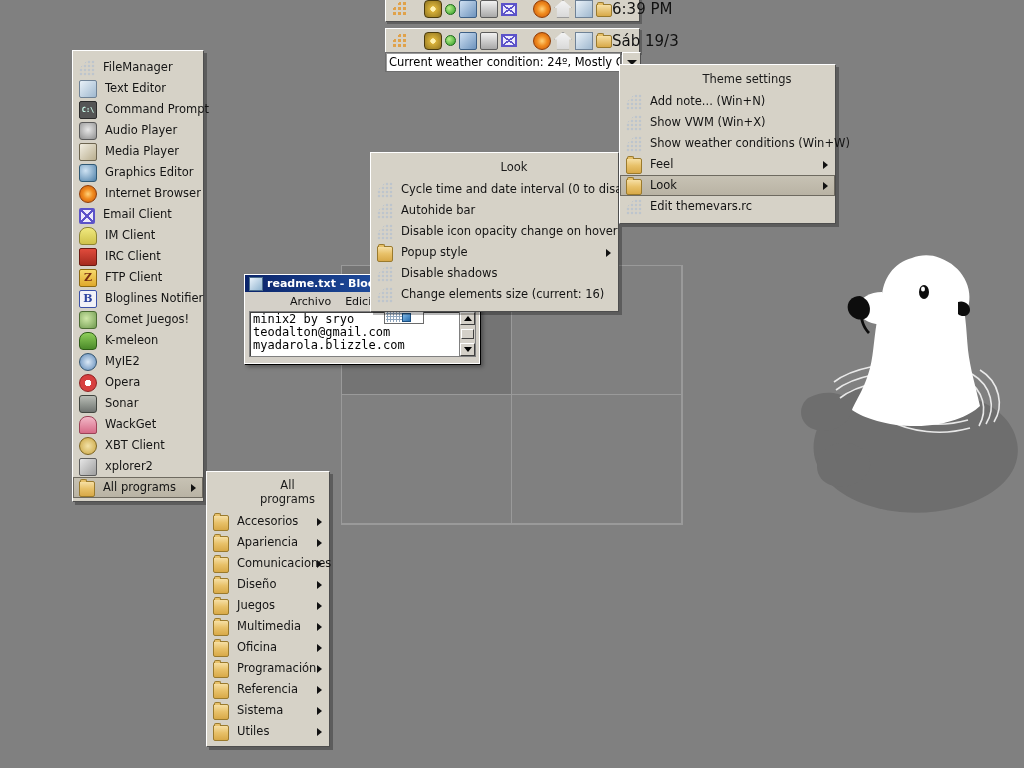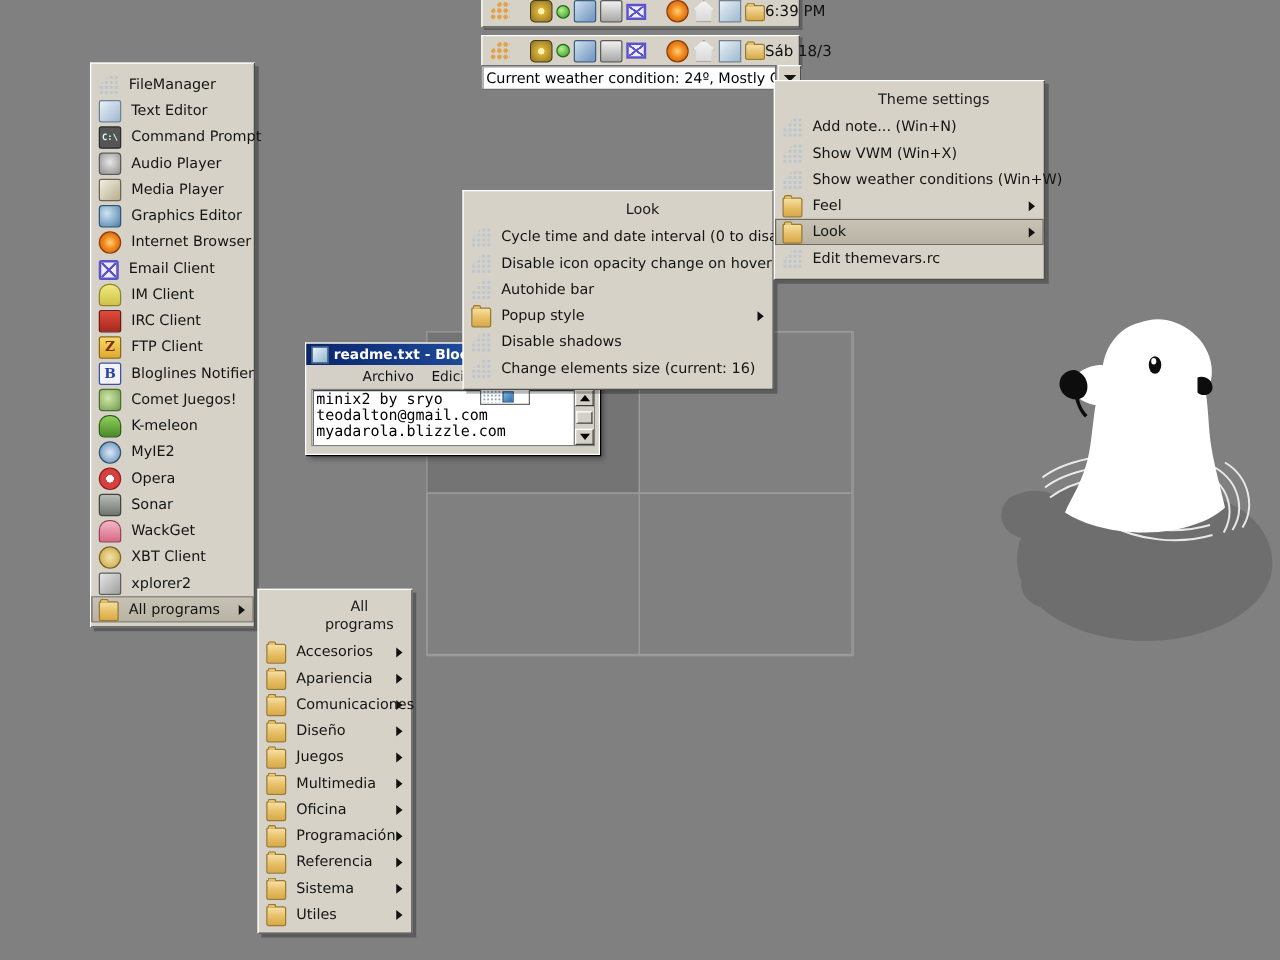--- a/index.html
+++ b/index.html
@@ -134,21 +134,21 @@
     position:absolute;background:#d6d2c7;
     border-top:1px solid #ffffff;border-left:1px solid #ffffff;
     border-right:1px solid #4e4e4e;border-bottom:1px solid #4e4e4e;
     box-shadow:2px 2px 0 rgba(0,0,0,.25);
     display:flex;align-items:center;box-sizing:border-box;
   }
   #bar1{left:385px;top:-4px;width:255px;height:26px;}
   #bar2{left:385px;top:28px;width:255px;height:25px;}
   .bar .tray{display:flex;align-items:center;gap:3px;padding-left:6px;}
   .bar .spacer{flex:1;}
-  .bar .clock{font-size:12px;color:#111;padding-right:8px;white-space:nowrap;}
+  .bar .clock{font-size:15px;color:#111;padding-right:8px;white-space:nowrap;}
   .ti{width:16px;height:16px;display:inline-block;}
   .ti-blocks{background:radial-gradient(circle,#e0a24a 55%,transparent 56%) 0 0/5px 5px repeat;
      -webkit-mask-image:linear-gradient(to bottom right,transparent 0 26%,#000 26%);
      mask-image:linear-gradient(to bottom right,transparent 0 26%,#000 26%);}
   .ti-barrel{background:radial-gradient(circle at 50% 50%,#fff2b0 0 22%,#d9b23a 24%,#8f7420 100%);border:1px solid #4a3c10;border-radius:4px;}
   .ti-dot{width:9px;height:9px;border-radius:50%;background:radial-gradient(circle at 35% 35%,#b6f08a,#2f9b25);border:1px solid #1d6a18;}
   .ti-net{background:linear-gradient(135deg,#cfe0f2,#6d93bd);border:1px solid #3d5f85;border-radius:2px;}
   .ti-print{background:linear-gradient(to bottom,#f1f1f1,#a8a8a8);border:1px solid #5c5c5c;border-radius:2px;}
   .ti-mail{background:#eceafc;border:2px solid #5c53c9;box-sizing:border-box;position:relative;height:13px;}
   .ti-mail:after{content:"";position:absolute;inset:0;
@@ -301,21 +301,21 @@
       <span class="ti ti-net"></span>
       <span class="ti ti-print"></span>
       <span class="ti ti-mail"></span>
       <span class="gap"></span>
       <span class="ti ti-ff"></span>
       <span class="ti ti-home"></span>
       <span class="ti ti-doc"></span>
       <span class="ti ti-folder"></span>
     </div>
     <div class="spacer"></div>
-    <div class="clock">Sáb 18/3</div>
+    <div class="clock">Sáb 19/3</div>
   </div>
 
   <div id="weather">
     <div id="weather-input" title="Current weather condition">Current weather condition: 24º, Mostly Cloudy</div>
     <div id="weather-drop">
       <span class="tri"></span>
     </div>
   </div>
 
   <div class="panel" id="main-menu">
@@ -466,25 +466,25 @@
   </div>
 
   <div class="panel" id="look-menu">
     <div class="title">Look</div>
     <div class="mi">
       <span class="ico ic-blocks"></span>
       <span class="lbl">Cycle time and date interval (0 to disable)</span>
       </div>
     <div class="mi">
       <span class="ico ic-blocks"></span>
+      <span class="lbl">Autohide bar</span>
+      </div>
+    <div class="mi">
+      <span class="ico ic-blocks"></span>
       <span class="lbl">Disable icon opacity change on hover</span>
-      </div>
-    <div class="mi">
-      <span class="ico ic-blocks"></span>
-      <span class="lbl">Autohide bar</span>
       </div>
     <div class="mi">
       <span class="ico ic-folder"></span>
       <span class="lbl">Popup style</span>
       <span class="arrow"></span>
       </div>
     <div class="mi">
       <span class="ico ic-blocks"></span>
       <span class="lbl">Disable shadows</span>
       </div>

